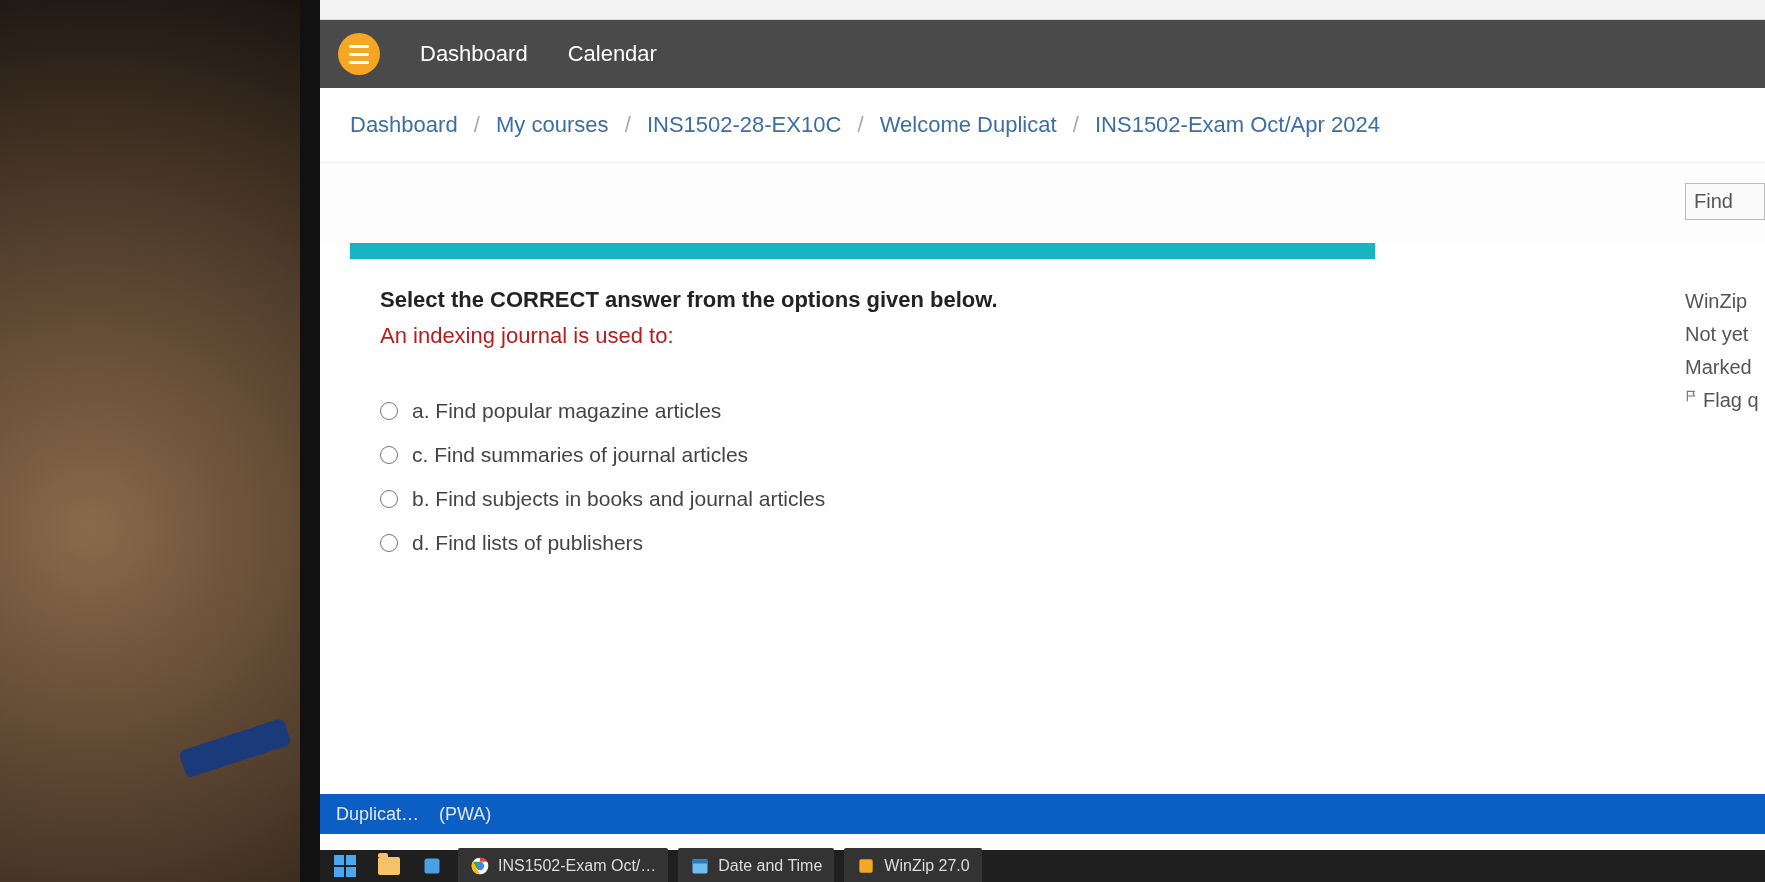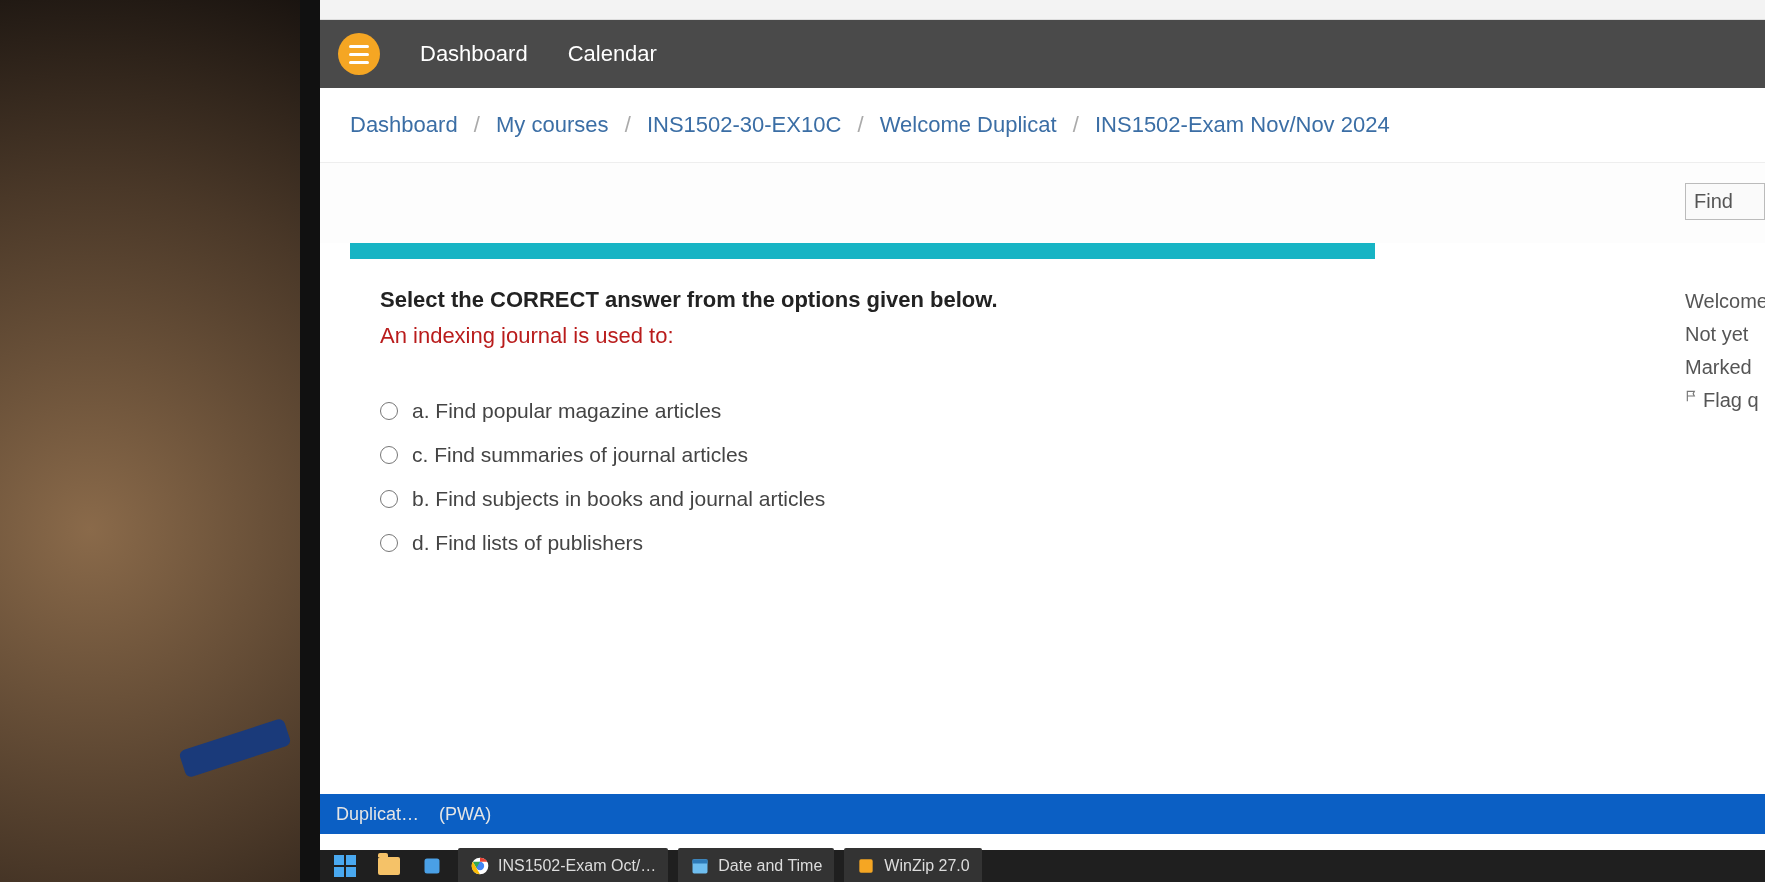--- a/index.html
+++ b/index.html
@@ -129,25 +129,25 @@
     </div>
     <a href="#">Dashboard</a>
     <a href="#">Calendar</a>
   </div>
 
   <div class="breadcrumb">
     <a href="#">Dashboard</a>
     <span class="sep">/</span>
     <a href="#">My courses</a>
     <span class="sep">/</span>
-    <a href="#">INS1502-30-EX10C</a>
+    <a href="#">INS1502-28-EX10C</a>
     <span class="sep">/</span>
     <a href="#">Welcome Duplicat</a>
     <span class="sep">/</span>
-    <a href="#">INS1502-Exam Nov/Nov 2024</a>
+    <a href="#">INS1502-Exam Oct/Apr 2024</a>
   </div>
 
   <div class="gap"></div>
 
   <div class="row">
     <div style="flex:1;">
       <div class="accent"></div>
       <div class="question-card">
         <div class="instr">Select the CORRECT answer from the options given below.</div>
         <div class="prompt">An indexing journal is used to:</div>
@@ -167,21 +167,21 @@
           <label>
             <input type="radio" name="q" style="">
             <span>d. Find lists of publishers</span>
           </label>
         </div>
       </div>
     </div>
 
     <div class="sidebar">
       <div class="timebox">Find</div>
-      <div class="sideline">Welcome</div>
+      <div class="sideline">WinZip</div>
       <div class="sideline">Not yet</div>
       <div class="sideline">Marked</div>
       <div class="flag">
         <svg class="flagicon" viewBox="0 0 24 24" fill="none" stroke="#777" stroke-width="2">
             <path d="M4 21V4h12l-2 4 2 4H4"></path>
           </svg>
         <span>Flag q</span>
       </div>
     </div>
   </div>

